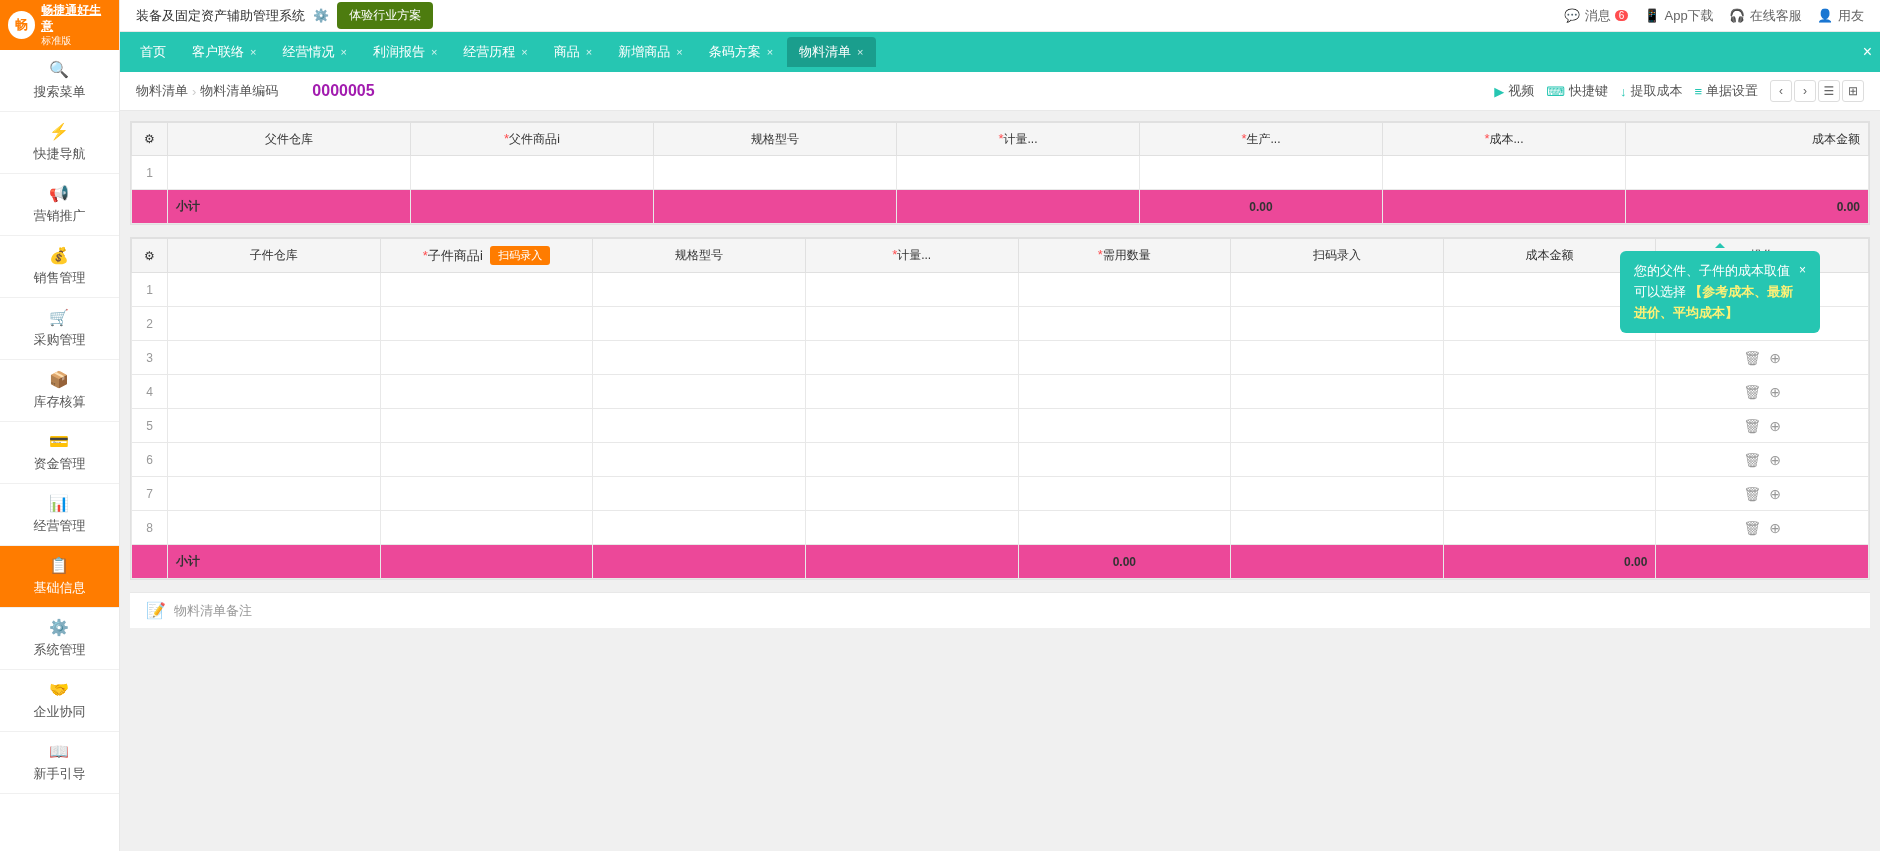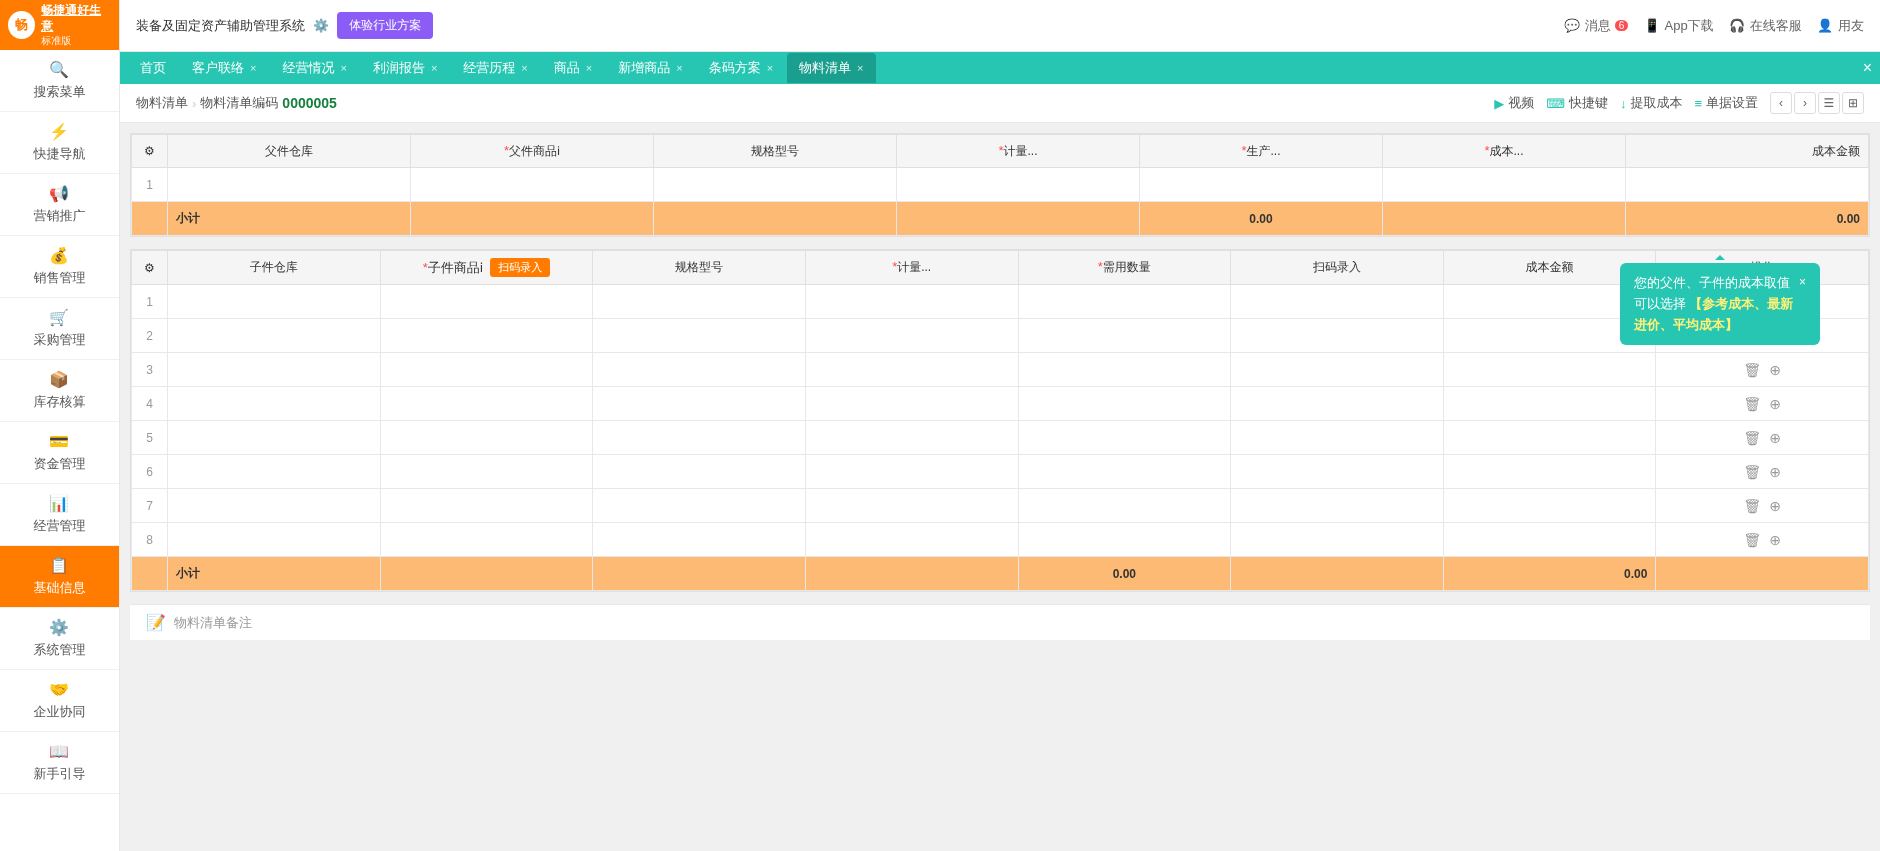--- a/index.html
+++ b/index.html
@@ -54,48 +54,48 @@
     .main-content {
       flex: 1;
       display: flex;
       flex-direction: column;
       overflow: hidden;
     }
 
     
     .top-bar {
       background: #fff;
-      height: 52px;
+      height: 32px;
       display: flex;
       align-items: center;
       justify-content: space-between;
       padding: 0 16px;
       border-bottom: 1px solid #e8e8e8;
     }
     .top-bar-left { display: flex; align-items: center; gap: 8px; }
     .system-title { font-size: 13px; color: #333; }
     .top-bar-right { display: flex; align-items: center; gap: 16px; font-size: 12px; color: #666; }
     .top-bar-right .tb-item { display: flex; align-items: center; gap: 4px; cursor: pointer; }
     .badge { background: #ff4d4f; color: #fff; border-radius: 8px; padding: 0 4px; font-size: 10px; }
     .try-btn {
-      background: #8b5cf6;
+      background: #4d7c0f;
       color: #fff;
       border: none;
       border-radius: 4px;
       padding: 5px 12px;
       cursor: pointer;
       font-size: 12px;
     }
 
     
     .tab-nav {
       background: #26c6b2;
       display: flex;
       align-items: center;
-      height: 32px;
+      height: 40px;
       padding: 0 8px;
       gap: 2px;
       flex-wrap: nowrap;
       overflow-x: auto;
     }
     .tab-nav::-webkit-scrollbar { height: 0; }
     .tab-item {
       display: flex;
       align-items: center;
       padding: 6px 12px;
@@ -113,21 +113,21 @@
     
     .page-header {
       background: #fff;
       padding: 8px 16px;
       border-bottom: 1px solid #e8e8e8;
       display: flex;
       align-items: center;
       gap: 16px;
     }
     .breadcrumb { display: flex; align-items: center; gap: 4px; font-size: 13px; color: #555; }
-    .page-doc-num { color: #15803d; font-weight: bold; font-size: 14px; }
+    .page-doc-num { color: #a21caf; font-weight: bold; font-size: 16px; margin-left: 30px; }
     .page-actions { margin-left: auto; display: flex; align-items: center; gap: 12px; }
     .page-action-btn {
       display: flex; align-items: center; gap: 4px;
       color: #555; cursor: pointer; font-size: 12px;
     }
     .page-action-btn .btn-icon { color: #26c6b2; }
 
     
     .content-area {
       flex: 1;
@@ -169,21 +169,21 @@
       white-space: nowrap;
     }
     .data-table td {
       border: 1px solid #e8e8e8;
       padding: 4px 6px;
       font-size: 12px;
       color: #333;
       height: 34px;
     }
     .data-table tr.subtotal td {
-      background: #fdba74;
+      background: #ec4899;
       font-weight: bold;
       text-align: center;
     }
     .data-table tr.subtotal td.amount {
       color: #333;
     }
     .th-gear { width: 36px; }
     .required-star { color: #ff4d4f; }
 
     .scan-btn {

